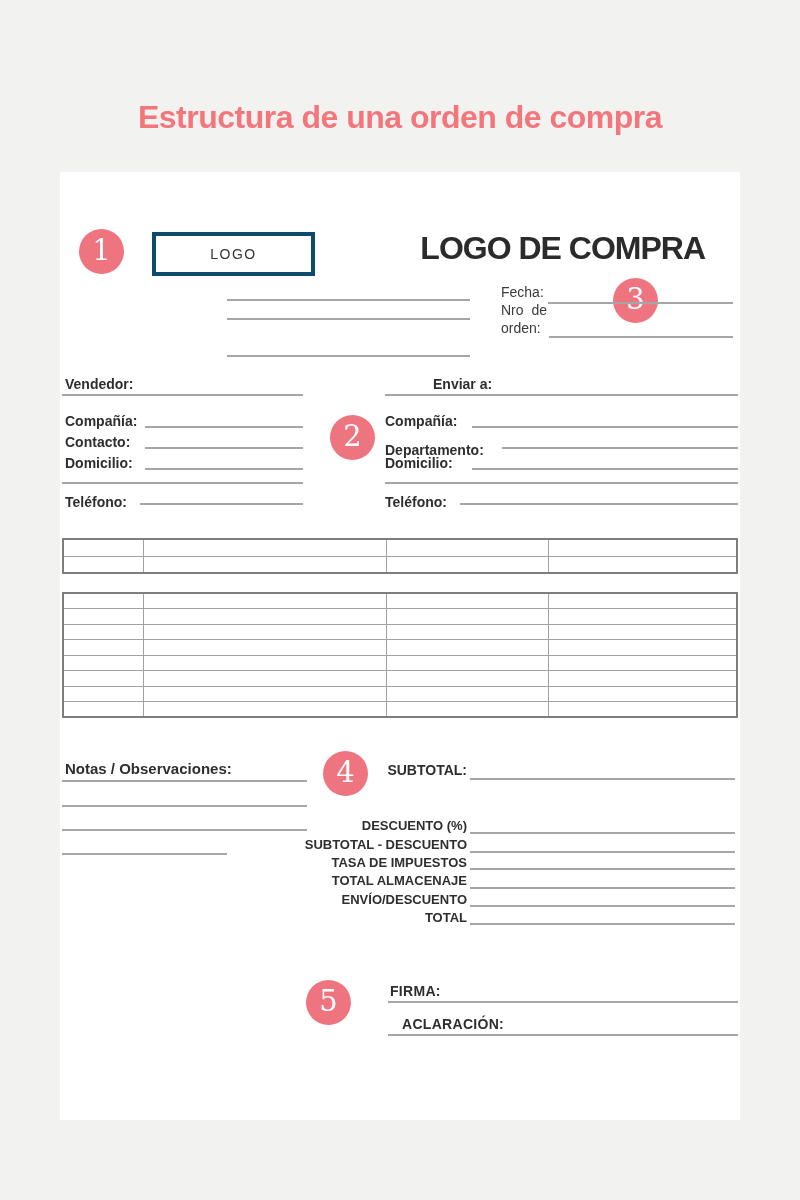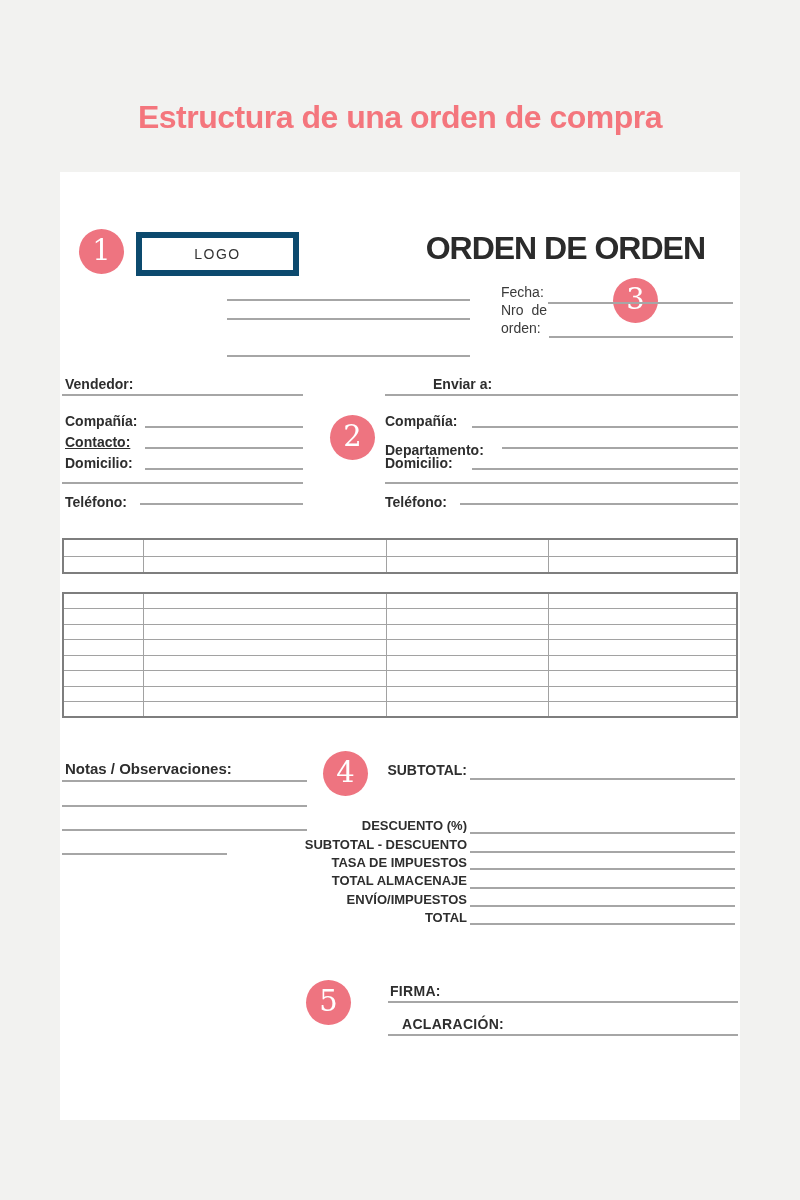--- a/index.html
+++ b/index.html
@@ -23,22 +23,22 @@
   }
   .badge{
     position:absolute;width:45px;height:45px;border-radius:50%;
     background:var(--accent);color:#fff;display:flex;align-items:center;justify-content:center;
     font-family:"DejaVu Serif",serif;font-size:29px;line-height:1;padding-bottom:2px;
   }
   .hline{position:absolute;height:2px;background:var(--line);}
   .lbl{position:absolute;font-weight:bold;font-size:14px;color:var(--text);white-space:nowrap;}
   .plain{position:absolute;font-weight:normal;font-size:14px;color:var(--muted);white-space:nowrap;}
   .logo-box{
-    position:absolute;left:76px;top:60px;width:163px;height:44px;
-    border:6px solid #0c4a6e;display:flex;align-items:center;justify-content:center;
+    position:absolute;left:92px;top:60px;width:163px;height:44px;
+    border:4px solid #0c4a6e;display:flex;align-items:center;justify-content:center;
     font-size:14px;letter-spacing:1.5px;color:#333;
   }
   .po-heading{
     position:absolute;left:330px;top:58px;width:315px;text-align:right;
     font-size:32px;font-weight:bold;letter-spacing:-1px;color:#2b2b2b;white-space:nowrap;
   }
   .company-block{
     position:absolute;left:10px;top:116px;width:143px;text-align:right;
     font-weight:bold;font-size:14px;line-height:17.5px;color:var(--text);
   }
@@ -61,37 +61,37 @@
 
   <div class="badge" style="left:19px;top:57px;">1</div>
   <div class="badge" style="left:270px;top:243px;">2</div>
   <div class="badge" style="left:553px;top:106px;">3</div>
   <div class="badge" style="left:263px;top:579px;">4</div>
   <div class="badge" style="left:246px;top:808px;">5</div>
 
   <div class="logo-box">
     <span>LOGO</span>
   </div>
-  <div class="po-heading">ORDEN DE ORDEN</div>
+  <div class="po-heading">LOGO DE COMPRA</div>
 
   <div class="hline" style="left:167px;top:127px;width:243px;"></div>
   <div class="hline" style="left:167px;top:146px;width:243px;"></div>
   <div class="hline" style="left:167px;top:183px;width:243px;"></div>
 
   <div class="plain" style="left:441px;top:112px;">Fecha:</div>
   <div class="hline" style="left:488px;top:130px;width:185px;"></div>
   <div class="plain" style="left:441px;top:130px;word-spacing:4px;">Nro de</div>
   <div class="plain" style="left:441px;top:148px;">orden:</div>
   <div class="hline" style="left:489px;top:164px;width:184px;"></div>
 
   <div class="lbl" style="left:5px;top:204px;">Vendedor:</div>
   <div class="hline" style="left:2px;top:222px;width:241px;"></div>
   <div class="lbl" style="left:5px;top:241px;">Compañía:</div>
   <div class="hline" style="left:85px;top:254px;width:158px;"></div>
-  <div class="lbl" style="left:5px;top:262px;text-decoration:underline;">Contacto:</div>
+  <div class="lbl" style="left:5px;top:262px;">Contacto:</div>
   <div class="hline" style="left:85px;top:275px;width:158px;"></div>
   <div class="lbl" style="left:5px;top:283px;">Domicilio:</div>
   <div class="hline" style="left:85px;top:296px;width:158px;"></div>
   <div class="hline" style="left:2px;top:310px;width:241px;"></div>
   <div class="lbl" style="left:5px;top:322px;">Teléfono:</div>
   <div class="hline" style="left:80px;top:331px;width:163px;"></div>
 
   <div class="lbl" style="left:325px;top:204px;padding-left:48px;">Enviar a:</div>
   <div class="hline" style="left:325px;top:222px;width:353px;"></div>
   <div class="lbl" style="left:325px;top:241px;">Compañía:</div>
@@ -196,21 +196,21 @@
   <div class="hline" style="left:410px;top:606px;width:265px;"></div>
 
   <div class="tlabel" style="top:646px;">DESCUENTO (%)</div>
   <div class="tline" style="top:660px;"></div>
   <div class="tlabel" style="top:665px;">SUBTOTAL - DESCUENTO</div>
   <div class="tline" style="top:679px;"></div>
   <div class="tlabel" style="top:683px;">TASA DE IMPUESTOS</div>
   <div class="tline" style="top:696px;"></div>
   <div class="tlabel" style="top:701px;">TOTAL ALMACENAJE</div>
   <div class="tline" style="top:715px;"></div>
-  <div class="tlabel" style="top:720px;">ENVÍO/IMPUESTOS</div>
+  <div class="tlabel" style="top:720px;">ENVÍO/DESCUENTO</div>
   <div class="tline" style="top:733px;"></div>
   <div class="tlabel" style="top:738px;">TOTAL</div>
   <div class="tline" style="top:751px;"></div>
 
   <div class="lbl" style="left:330px;top:811px;letter-spacing:0.3px;">FIRMA:</div>
   <div class="hline" style="left:328px;top:829px;width:350px;"></div>
   <div class="lbl" style="left:330px;top:844px;letter-spacing:0.3px;margin-left:12px;">ACLARACIÓN:</div>
   <div class="hline" style="left:328px;top:862px;width:350px;"></div>
 
 </div>

